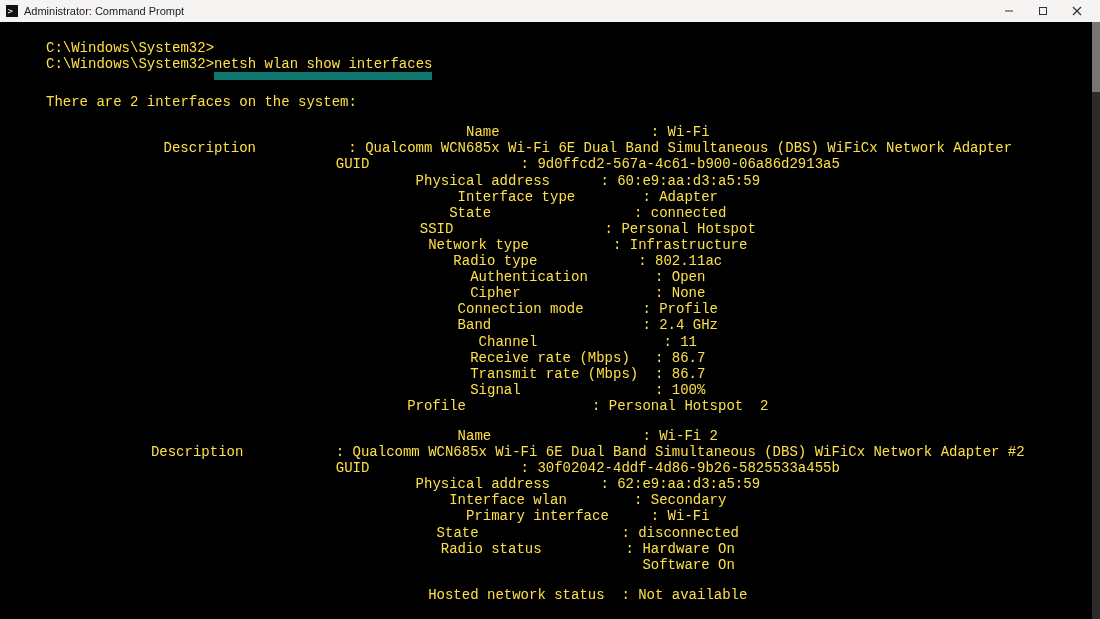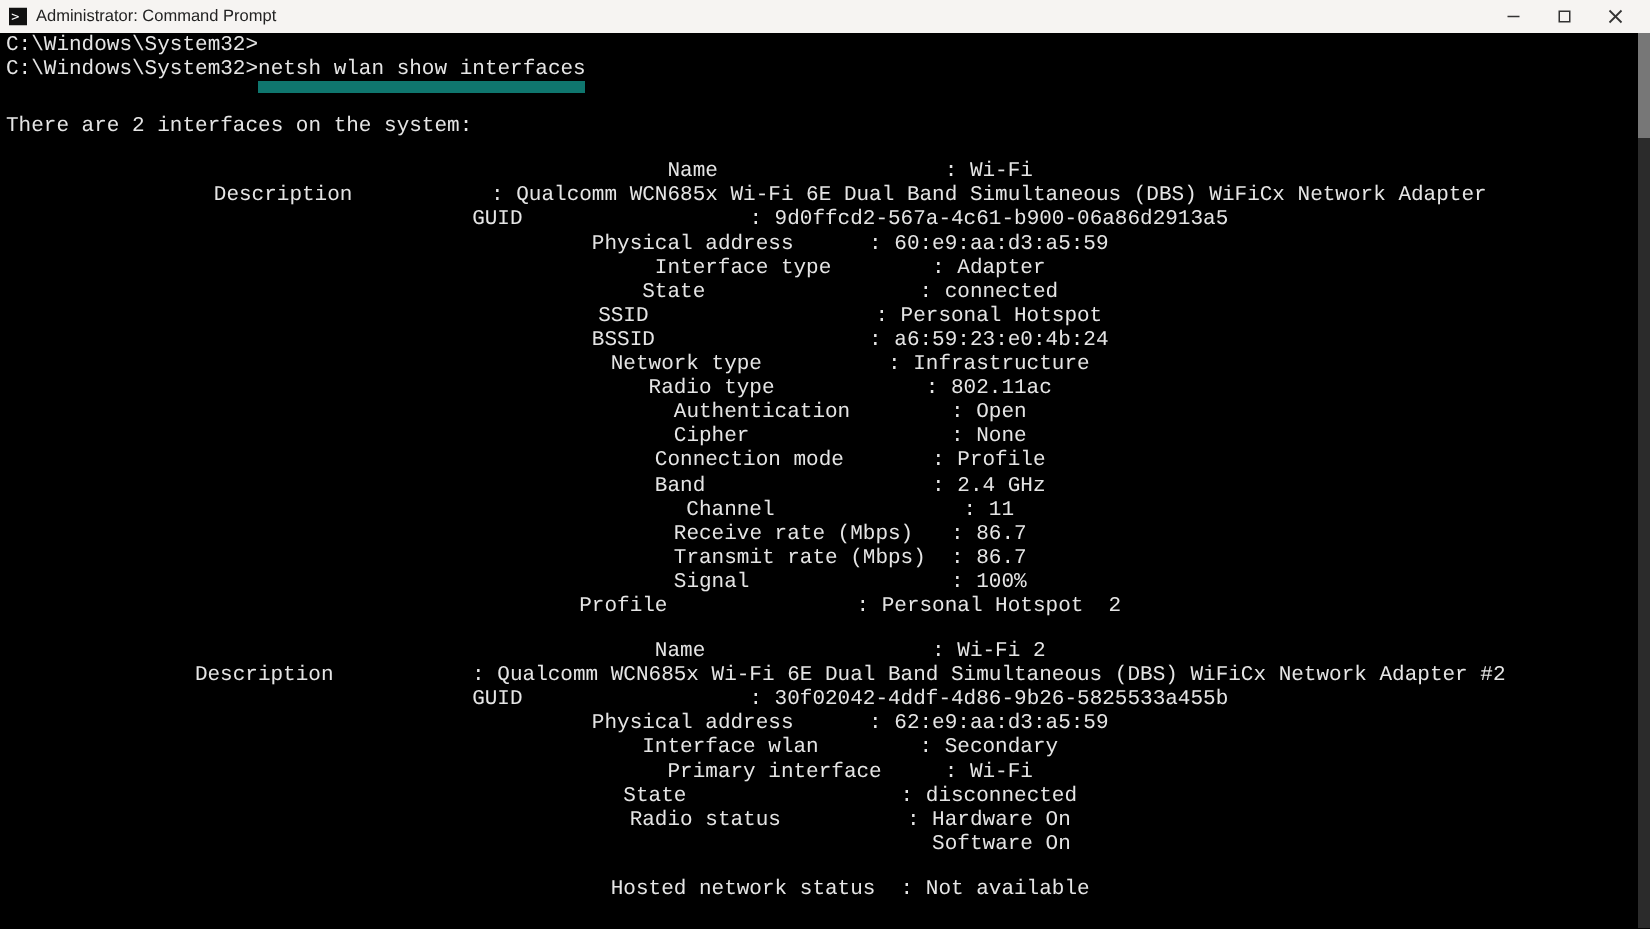--- a/index.html
+++ b/index.html
@@ -46,25 +46,26 @@
     height: 22px;
     display: flex;
     align-items: center;
     justify-content: center;
     font-size: 12px;
     color: #333;
     cursor: default;
   }
   .term {
     background: #000;
-    color: #e5e5e5;
-    padding: 0 4px 4px 4px;
+    color: #fde047;
+    padding: 18px 4px 4px 4px;
     position: relative;
     height: calc(619px - 22px);
     overflow: hidden;
+    margin-left: 42px;
   }
   .line { white-space: pre; }
   .highlight-cmd {
     white-space: pre;
     display: inline-block;
     border-bottom: 8px solid #0f766e;
     padding-bottom: 0;
   }
   .field-row { white-space: pre; text-align: center; }
   .blank { height: 14px; }
@@ -133,21 +134,20 @@
   <div class="blank"></div>
 
   <div id="iface1-block">
       <div class="field-row">    Name                  : Wi-Fi</div>
       <div class="field-row">    Description           : Qualcomm WCN685x Wi-Fi 6E Dual Band Simultaneous (DBS) WiFiCx Network Adapter</div>
       <div class="field-row">    GUID                  : 9d0ffcd2-567a-4c61-b900-06a86d2913a5</div>
       <div class="field-row">    Physical address      : 60:e9:aa:d3:a5:59</div>
       <div class="field-row">    Interface type        : Adapter</div>
       <div class="field-row">    State                 : connected</div>
       <div class="field-row">    SSID                  : Personal Hotspot</div>
-      <div class="field-row">    BSSID                 : a6:59:23:e0:4b:24</div>
       <div class="field-row">    Network type          : Infrastructure</div>
       <div class="field-row">    Radio type            : 802.11ac</div>
       <div class="field-row">    Authentication        : Open</div>
       <div class="field-row">    Cipher                : None</div>
       <div class="field-row">    Connection mode       : Profile</div>
       <div class="field-row">    Band                  : 2.4 GHz</div>
       <div class="field-row">    Channel               : 11</div>
       <div class="field-row">    Receive rate (Mbps)   : 86.7</div>
       <div class="field-row">    Transmit rate (Mbps)  : 86.7</div>
       <div class="field-row">    Signal                : 100%</div>

